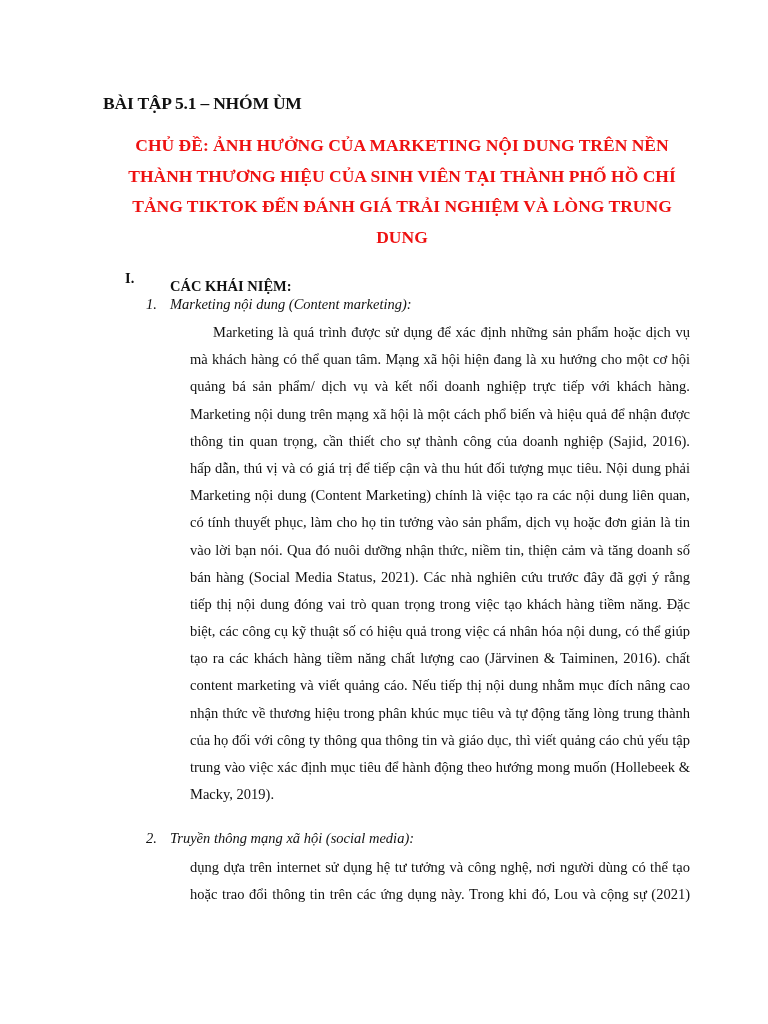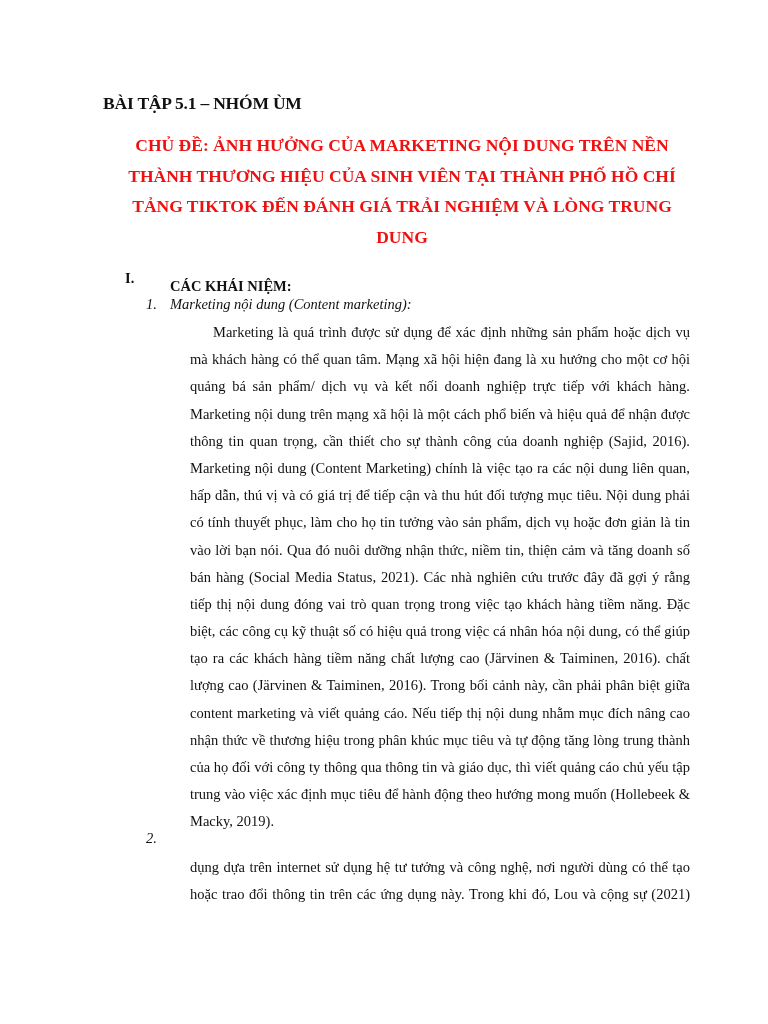--- a/index.html
+++ b/index.html
@@ -68,36 +68,36 @@
 
   <div class="sub-num" style="top:296px;">1.</div>
   <div class="sub-title" style="top:296px;">Marketing nội dung (Content marketing):</div>
 
   <div class="para" style="top:319px;">
     <span class="line indent">Marketing là quá trình được sử dụng để xác định những sản phẩm hoặc dịch vụ</span>
     <span class="line">mà khách hàng có thể quan tâm. Mạng xã hội hiện đang là xu hướng cho một cơ hội</span>
     <span class="line">quảng bá sản phẩm/ dịch vụ và kết nối doanh nghiệp trực tiếp với khách hàng.</span>
     <span class="line">Marketing nội dung trên mạng xã hội là một cách phổ biến và hiệu quả để nhận được</span>
     <span class="line">thông tin quan trọng, cần thiết cho sự thành công của doanh nghiệp (Sajid, 2016).</span>
+    <span class="line">hấp dẫn, thú vị và có giá trị để tiếp cận và thu hút đối tượng mục tiêu. Nội dung phải</span>
     <span class="line">Marketing nội dung (Content Marketing) chính là việc tạo ra các nội dung liên quan,</span>
-    <span class="line">hấp dẫn, thú vị và có giá trị để tiếp cận và thu hút đối tượng mục tiêu. Nội dung phải</span>
     <span class="line">có tính thuyết phục, làm cho họ tin tưởng vào sản phẩm, dịch vụ hoặc đơn giản là tin</span>
     <span class="line">vào lời bạn nói. Qua đó nuôi dưỡng nhận thức, niềm tin, thiện cảm và tăng doanh số</span>
     <span class="line">bán hàng (Social Media Status, 2021). Các nhà nghiên cứu trước đây đã gợi ý rằng</span>
     <span class="line">tiếp thị nội dung đóng vai trò quan trọng trong việc tạo khách hàng tiềm năng. Đặc</span>
     <span class="line">biệt, các công cụ kỹ thuật số có hiệu quả trong việc cá nhân hóa nội dung, có thể giúp</span>
     <span class="line">tạo ra các khách hàng tiềm năng chất lượng cao (Järvinen &amp; Taiminen, 2016). chất</span>
-    <span class="line">lượng cao (Järvinen &amp; Taiminen, 2016). Trong bối cảnh này, cần phải phân biệt giữa</span>
     <span class="line">content marketing và viết quảng cáo. Nếu tiếp thị nội dung nhằm mục đích nâng cao</span>
     <span class="line">nhận thức về thương hiệu trong phân khúc mục tiêu và tự động tăng lòng trung thành</span>
     <span class="line">của họ đối với công ty thông qua thông tin và giáo dục, thì viết quảng cáo chủ yếu tập</span>
     <span class="line">trung vào việc xác định mục tiêu để hành động theo hướng mong muốn (Hollebeek &amp;</span>
     <span class="line last">Macky, 2019).</span>
   </div>
 
   <div class="sub-num" style="top:830px;">2.</div>
+  <div class="sub-title" style="top:830px;">Truyền thông mạng xã hội (social media):</div>
 
   <div class="para" style="top:854px;">
     <span class="line">dụng dựa trên internet sử dụng hệ tư tưởng và công nghệ, nơi người dùng có thể tạo</span>
     <span class="line">hoặc trao đổi thông tin trên các ứng dụng này. Trong khi đó, Lou và cộng sự (2021)</span>
   </div>
 
 </div>
 
 </body></html>

